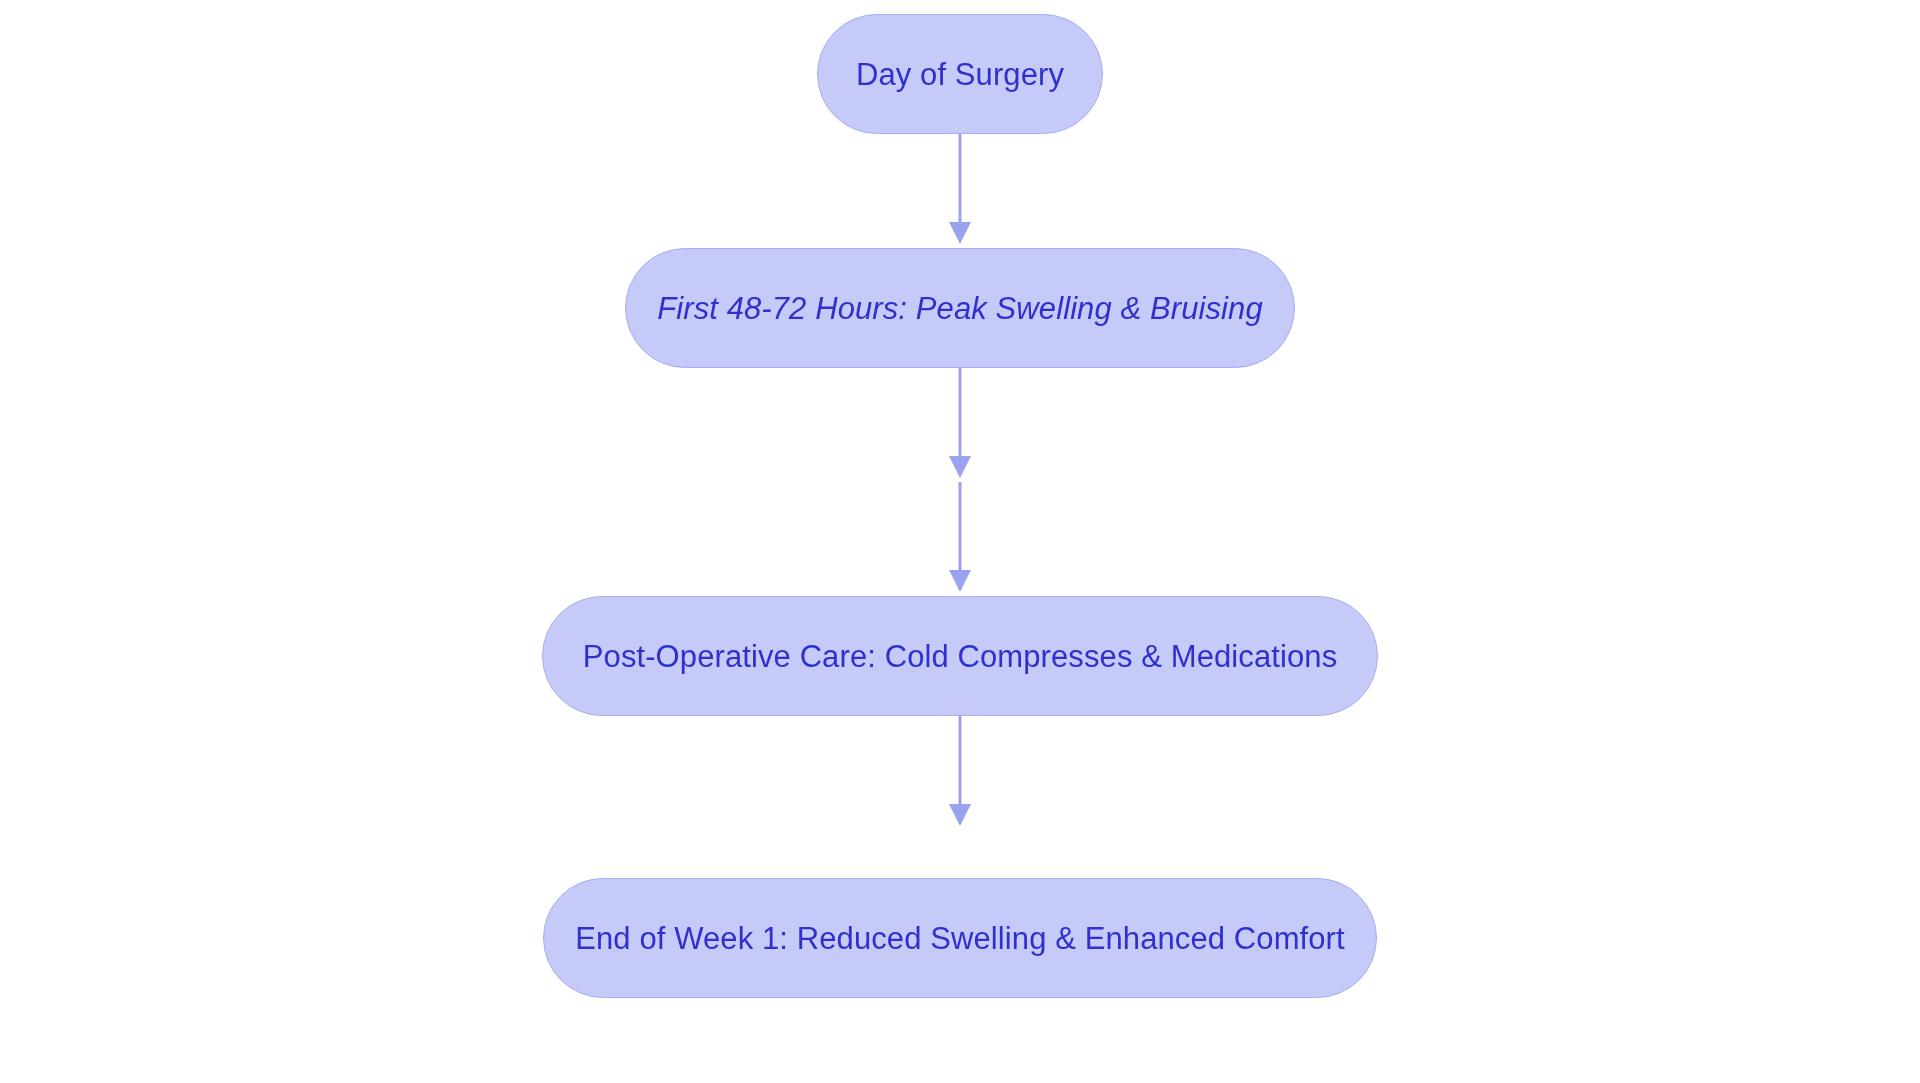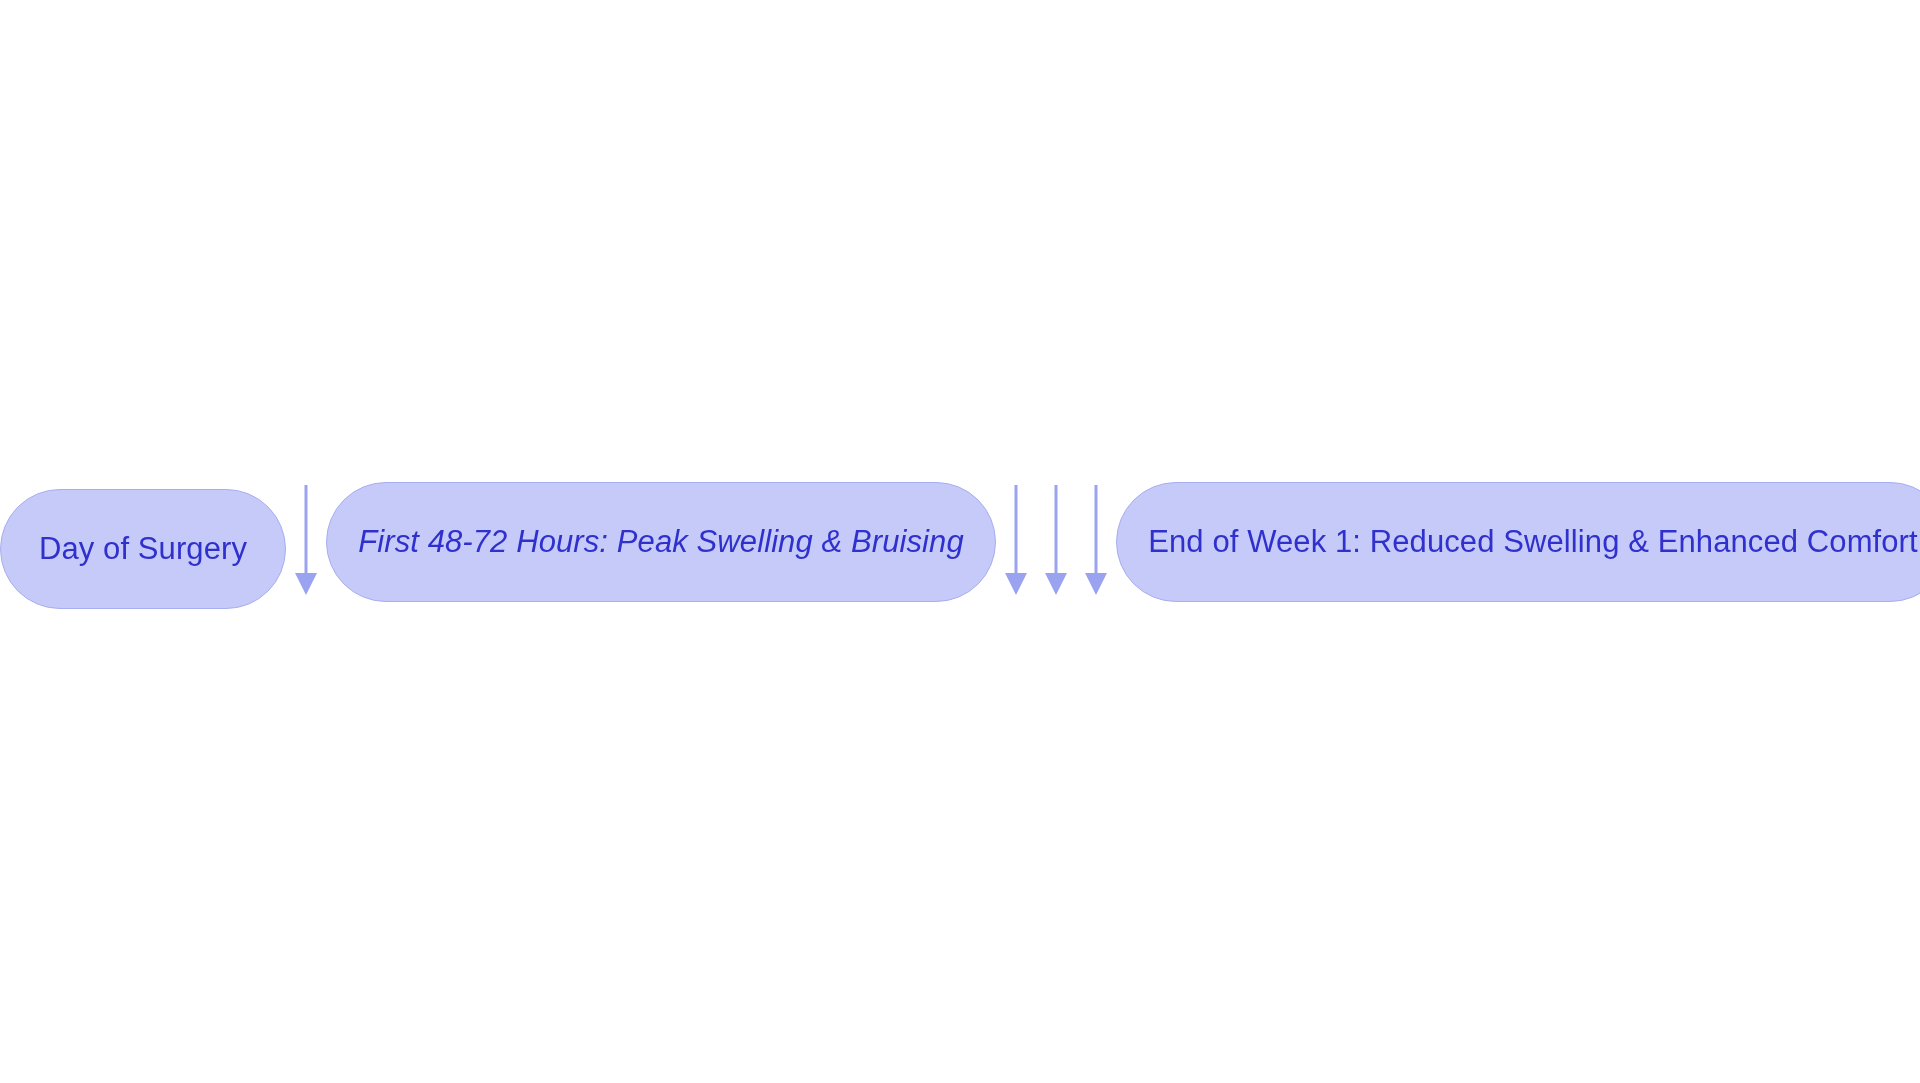--- a/index.html
+++ b/index.html
@@ -22,20 +22,21 @@
     background: #ffffff;
   }
 
   .flow-column {
     position: absolute;
     left: 0;
     top: 0;
     width: 1920px;
     height: 1083px;
     display: flex;
+    flex-direction: column;
     align-items: center;
   }
 
   
   .node {
     position: relative;
     box-sizing: border-box;
     height: 120px;
     border-radius: 60px;
     background: #c5caf9;
@@ -55,21 +56,21 @@
     white-space: nowrap;
     line-height: 1;
     user-select: none;
   }
 
   
   .node-w1 { width: 286px; }
   .node-w2 { width: 670px; font-style: italic; }
   .node-w3 { width: 690px; }
   .node-w4 { width: 836px; }
-  .node-w5 { width: 834px; }
+  .node-w5 { width: 834px; margin-top: 48px; }
 
   
   .top-offset { margin-top: 14px; }
 
   
   .connector {
     position: relative;
     width: 40px;
     height: 114px;
     flex: none;
@@ -120,20 +121,23 @@
       <span class="line"></span>
       <span class="arrowhead"></span>
     </div>
 
 
     <div class="connector">
       <span class="line"></span>
       <span class="arrowhead"></span>
     </div>
 
+    <div class="node node-w4">
+      <span class="node-label">Post-Operative Care: Cold Compresses &amp; Medications</span>
+    </div>
 
     <div class="connector">
       <span class="line"></span>
       <span class="arrowhead"></span>
     </div>
 
     <div class="node node-w5">
       <span class="node-label">End of Week 1: Reduced Swelling &amp; Enhanced Comfort</span>
     </div>
 

